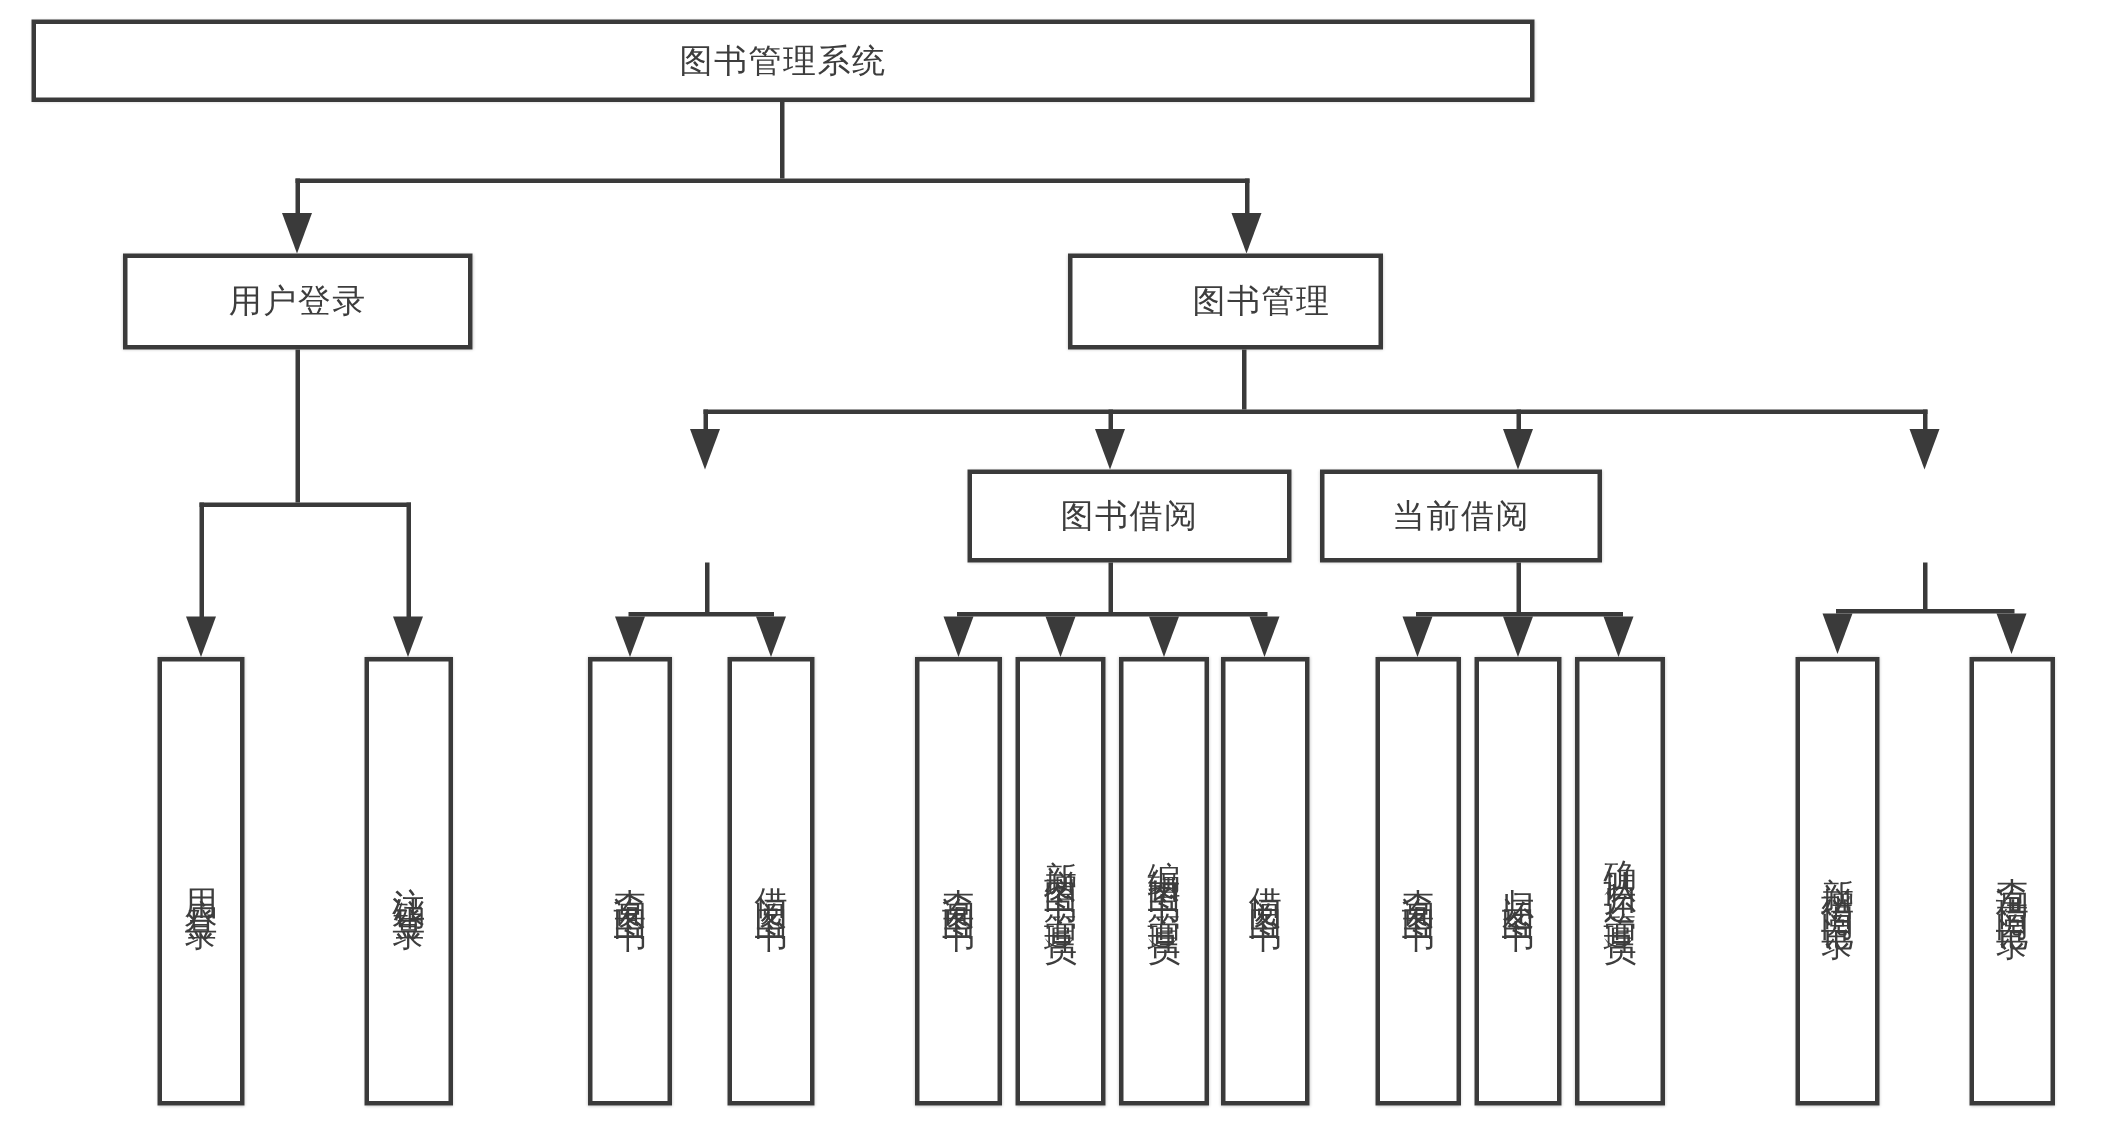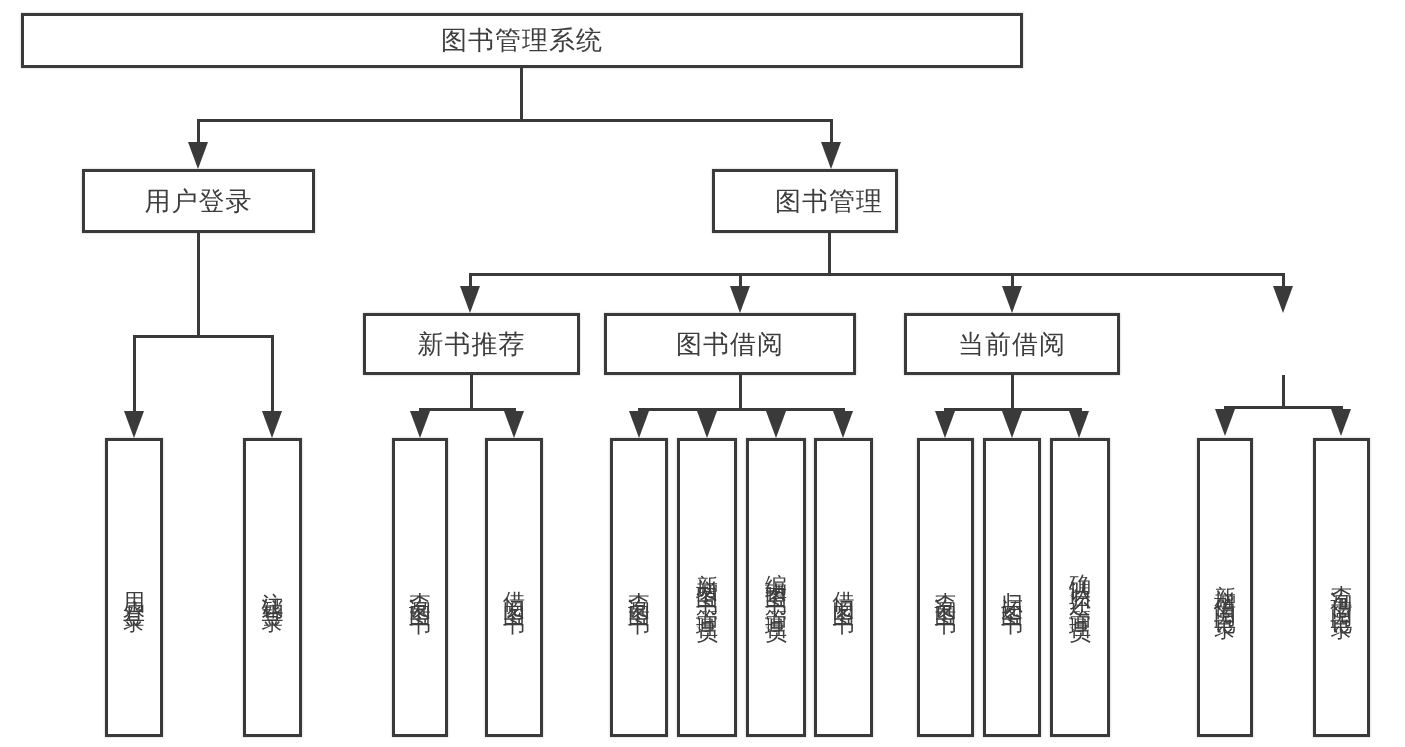--- a/index.html
+++ b/index.html
@@ -17,21 +17,21 @@
     overflow:hidden;
   }
   
   .node{
     position:absolute;
     box-sizing:border-box;
     border:3px solid var(--line);
     background:#fff;
     display:flex;align-items:center;justify-content:center;
     color:var(--text);
-    font-size:26px;
+    font-size:22px;
     letter-spacing:1px;
     box-shadow:0 0 2px rgba(0,0,0,0.25);
   }
   .leaf{
     position:absolute;
     box-sizing:border-box;
     border:3px solid var(--line);
     background:#fff;
     top:438px;height:299px;
     display:flex;align-items:center;justify-content:center;
@@ -80,21 +80,21 @@
   <div class="vl" style="left:520px;top:68px;height:51px;"></div>
   <div class="hl" style="left:197px;top:119px;width:636px;"></div>
   <div class="vl" style="left:197px;top:119px;height:28px;"></div>
   <div class="tri" style="left:188px;top:142px;"></div>
   <div class="vl" style="left:830px;top:119px;height:28px;"></div>
   <div class="tri" style="left:821px;top:142px;"></div>
 
   <div class="node" style="left:82px;top:169px;width:233px;height:64px;">
     <span>用户登录</span>
   </div>
-  <div class="node" style="left:712px;top:169px;width:186px;height:64px;padding-left:48px;">
+  <div class="node" style="left:712px;top:169px;width:210px;height:64px;padding-left:48px;">
     <span>图书管理</span>
   </div>
 
   <div class="vl" style="left:197px;top:233px;height:102px;"></div>
   <div class="hl" style="left:133px;top:335px;width:141px;"></div>
   <div class="vl" style="left:133px;top:335px;height:80px;"></div>
   <div class="tri" style="left:124px;top:411px;"></div>
   <div class="vl" style="left:271px;top:335px;height:80px;"></div>
   <div class="tri" style="left:262px;top:411px;"></div>
 
@@ -102,27 +102,24 @@
   <div class="hl" style="left:469px;top:273px;width:816px;"></div>
   <div class="vl" style="left:469px;top:273px;height:16px;"></div>
   <div class="tri" style="left:460px;top:286px;"></div>
   <div class="vl" style="left:739px;top:273px;height:16px;"></div>
   <div class="tri" style="left:730px;top:286px;"></div>
   <div class="vl" style="left:1011px;top:273px;height:16px;"></div>
   <div class="tri" style="left:1002px;top:286px;"></div>
   <div class="vl" style="left:1282px;top:273px;height:16px;"></div>
   <div class="tri" style="left:1273px;top:286px;"></div>
 
-  <div class="node" style="left:363px;top:313px;width:217px;height:62px;">
-    <span>新书推荐</span>
-  </div>
-  <div class="node" style="left:604px;top:313px;width:252px;height:62px;">
+  <div class="node" style="left:645px;top:313px;width:216px;height:62px;">
     <span>图书借阅</span>
   </div>
-  <div class="node" style="left:904px;top:313px;width:216px;height:62px;">
+  <div class="node" style="left:880px;top:313px;width:188px;height:62px;">
     <span>当前借阅</span>
   </div>
 
   <div class="vl" style="left:470px;top:375px;height:33px;"></div>
   <div class="hl" style="left:419px;top:408px;width:97px;"></div>
   <div class="tri" style="left:410px;top:411px;"></div>
   <div class="tri" style="left:504px;top:411px;"></div>
 
   <div class="vl" style="left:739px;top:375px;height:33px;"></div>
   <div class="hl" style="left:638px;top:408px;width:207px;"></div>

